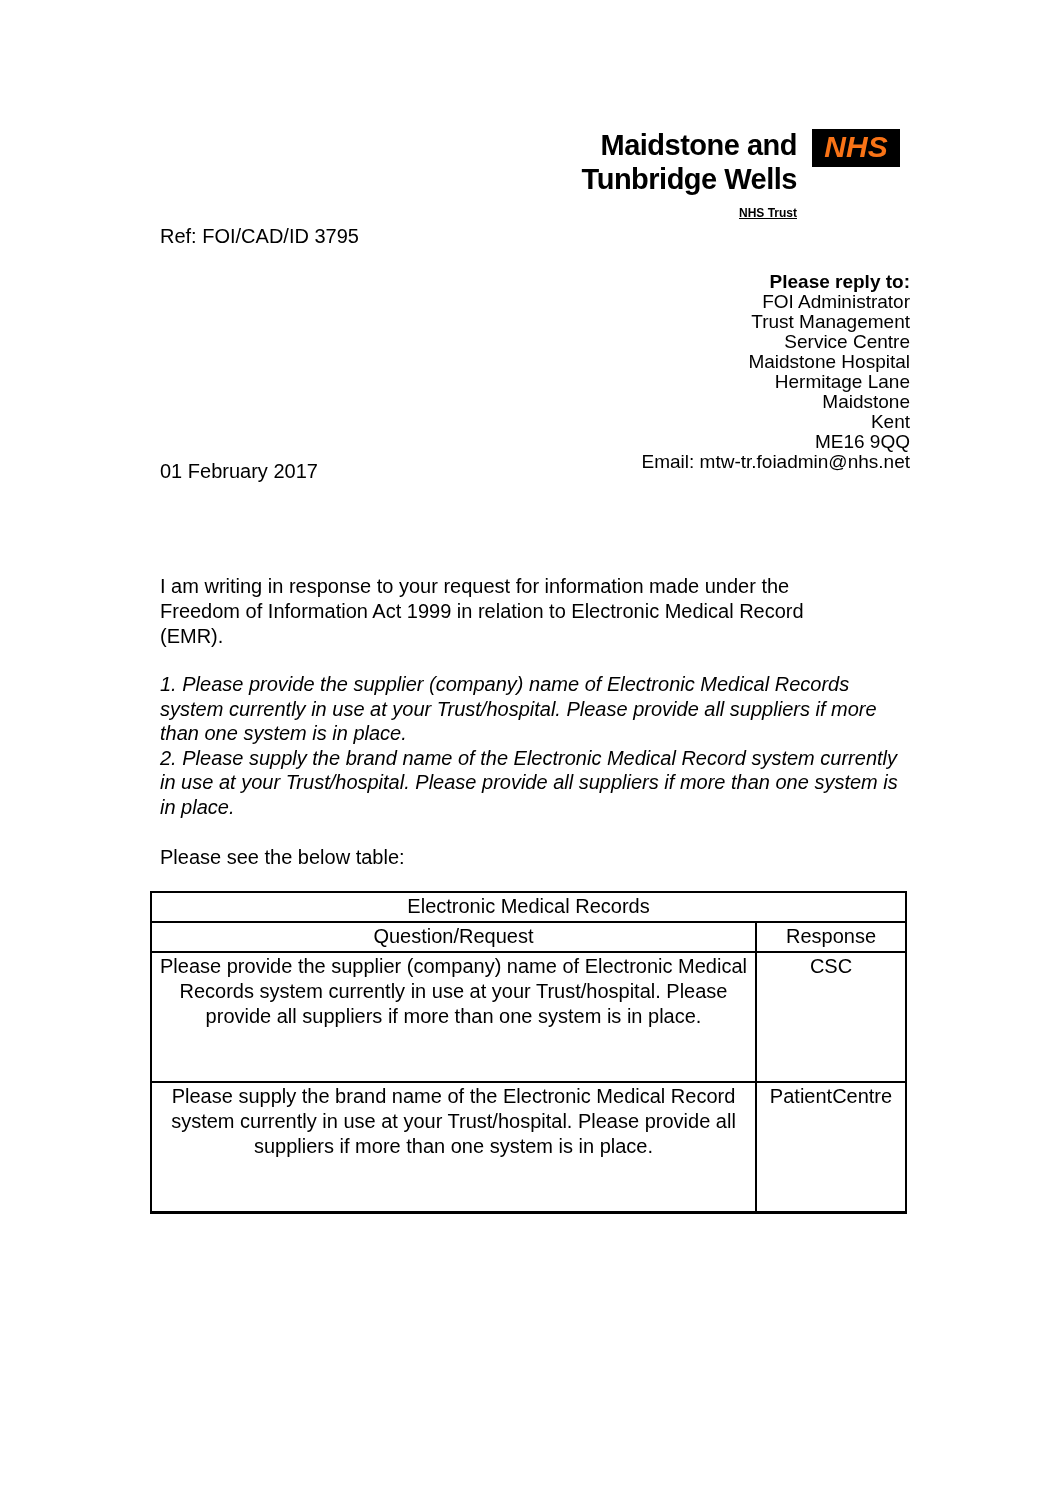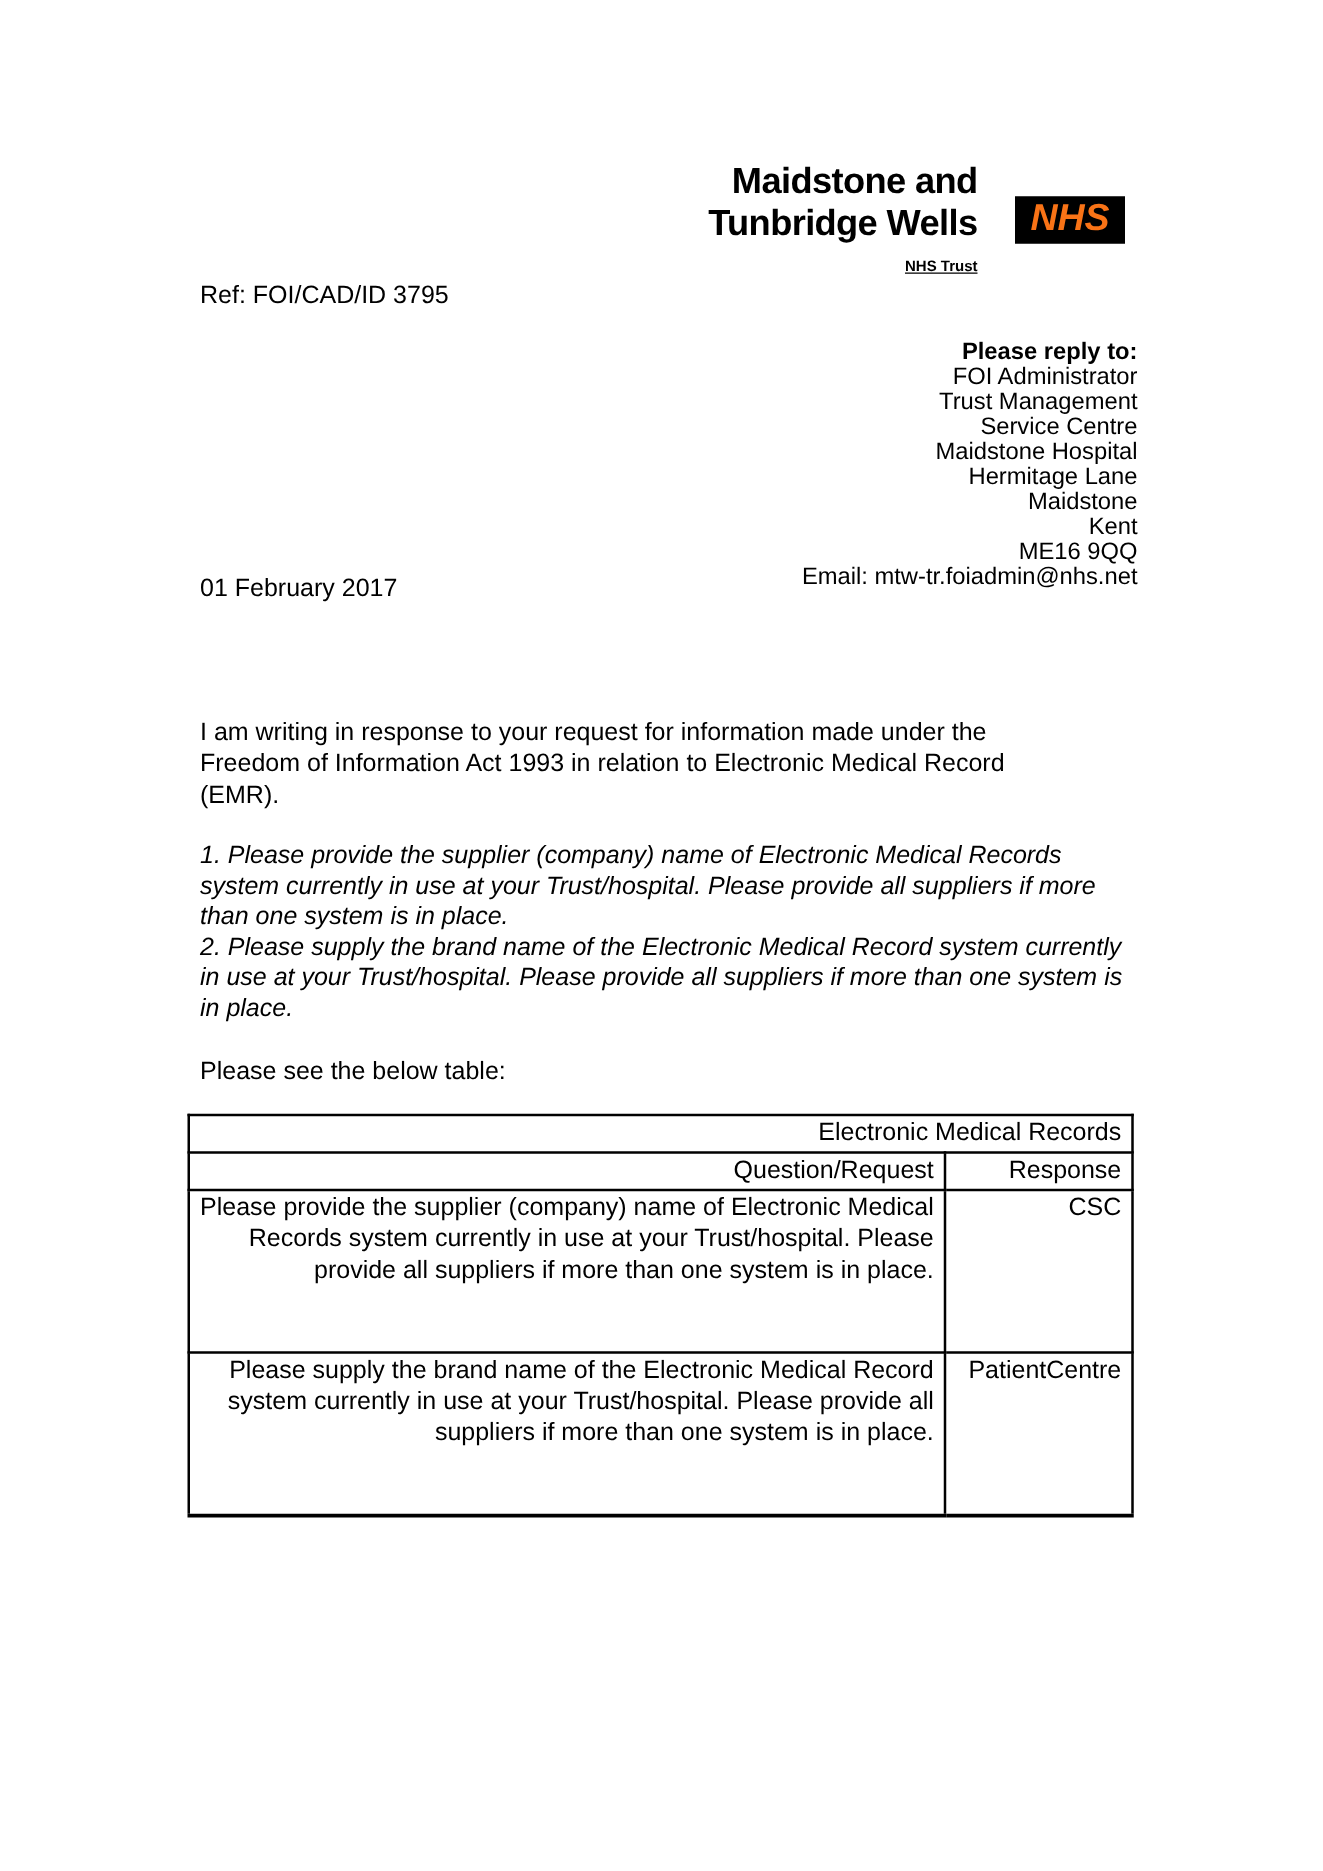--- a/index.html
+++ b/index.html
@@ -16,22 +16,21 @@
     background: #ffffff;
     overflow: hidden;
   }
 
   
   .letterhead {
     position: absolute;
     top: 128px;
     right: 158px;
     display: flex;
-    align-items: center;
-    gap: 15px;
+    align-items: flex-start;
   }
   .org-names {
     text-align: right;
     font-weight: bold;
     font-size: 29px;
     line-height: 34px;
     letter-spacing: -0.5px;
   }
   .org-subtitle {
     font-size: 12px;
@@ -118,21 +117,21 @@
     top: 891px;
     left: 150px;
     width: 755px;
     border-collapse: collapse;
     font-size: 20px;
     table-layout: fixed;
   }
   .emr-table td, .emr-table th {
     border: 2px solid #000000;
     vertical-align: top;
-    text-align: right;
+    text-align: center;
     padding: 1px 8px 2px 8px;
     font-weight: normal;
     line-height: 25px;
   }
   .emr-table .title-row td { height: 27px; }
   .emr-table .header-row td { height: 28px; }
   .emr-table .data-row { height: 130px; }
   .emr-table tr.last-row td { border-bottom-width: 3px; }
   .col-question { width: 605px; }
   .col-response { width: 150px; }
@@ -165,21 +164,21 @@
     <div>Hermitage Lane</div>
     <div>Maidstone</div>
     <div>Kent</div>
     <div>ME16 9QQ</div>
     <div>Email: mtw-tr.foiadmin@nhs.net</div>
   </div>
 
   <div class="date-line">01 February 2017</div>
 
 
-  <div class="intro-para">I am writing in response to your request for information made under the Freedom of Information Act 1993 in relation to Electronic Medical Record (EMR).</div>
+  <div class="intro-para">I am writing in response to your request for information made under the Freedom of Information Act 1999 in relation to Electronic Medical Record (EMR).</div>
 
   <div class="request-block">
     <p>1. Please provide the supplier (company) name of Electronic Medical Records system currently in use at your Trust/hospital. Please provide all suppliers if more than one system is in place.</p>
     <p>2. Please supply the brand name of the Electronic Medical Record system currently in use at your Trust/hospital. Please provide all suppliers if more than one system is in place.</p>
   </div>
 
   <div class="table-lead">Please see the below table:</div>
 
   <table class="emr-table">
     <colgroup>

